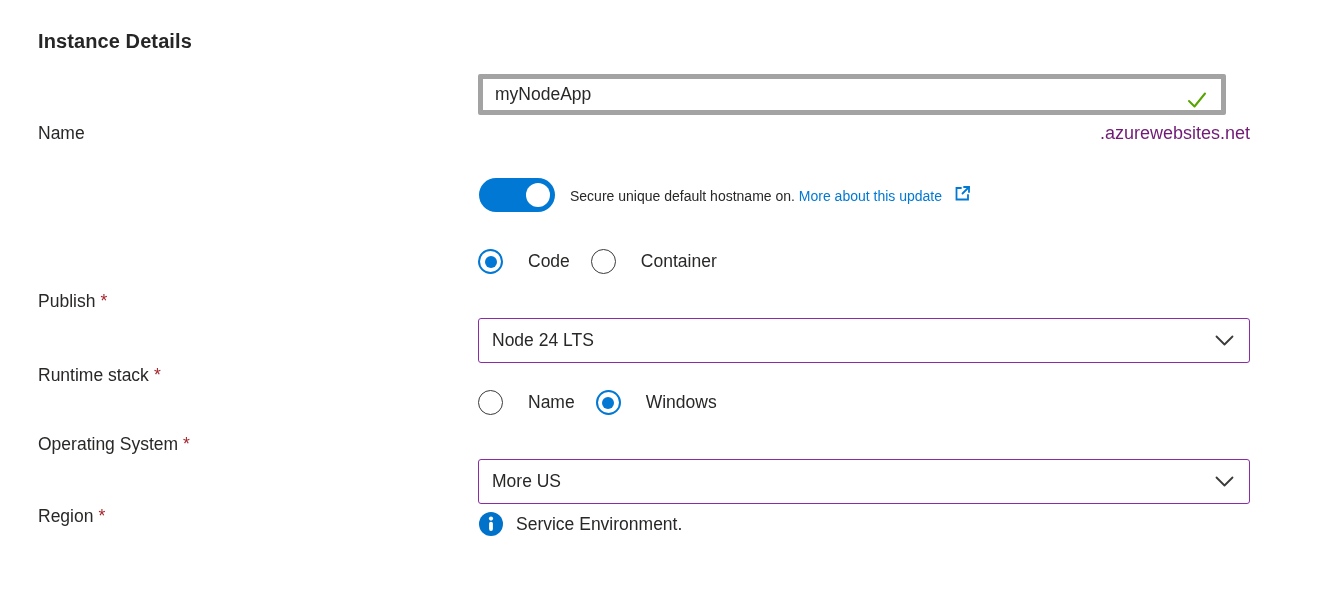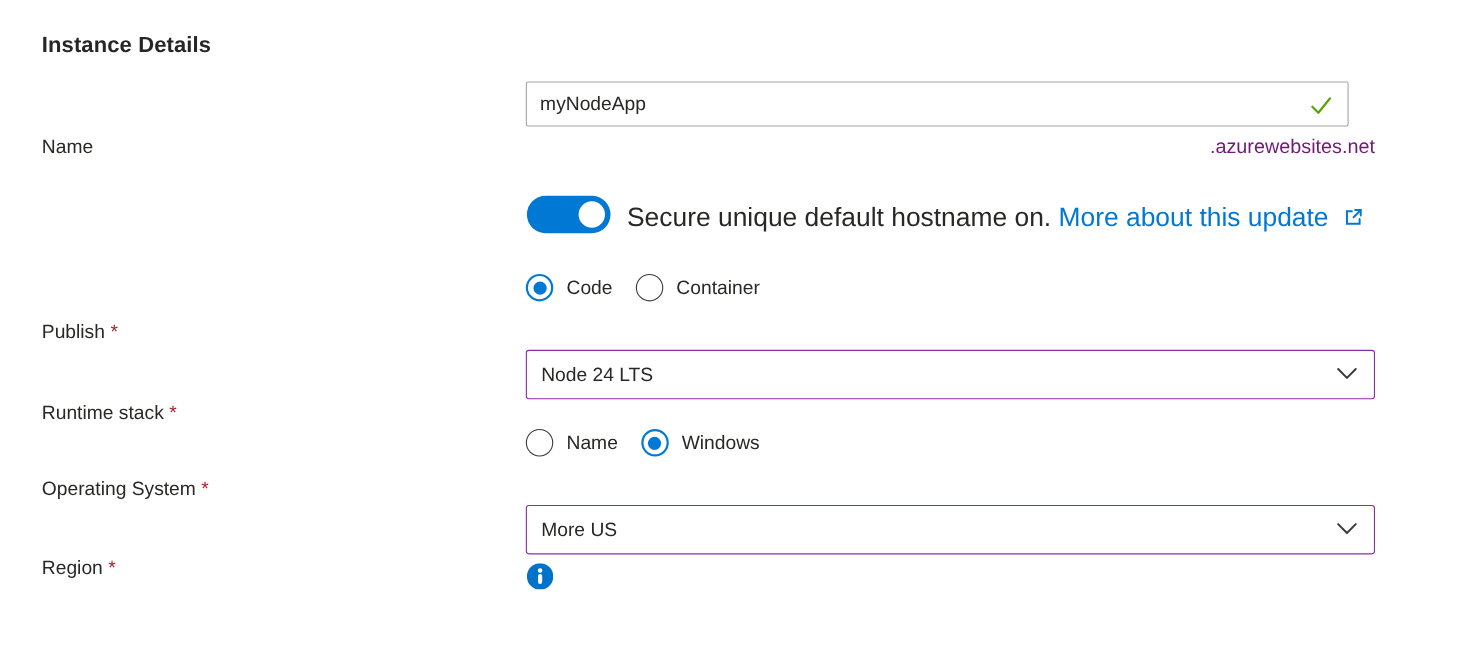--- a/index.html
+++ b/index.html
@@ -23,21 +23,21 @@
     left: 38px;
     font-size: 17.5px; color: #292827;
     white-space: nowrap;
     margin-top: 39px;
   }
   .req { color: #a4262c; margin-left: 5px; font-size: 17.5px; }
 
   
   .text-input {
     left: 478px; top: 74px; width: 748px; height: 41px;
-    border: 1px solid #a3a3a3; border-radius: 2px;
+    border: 5px solid #a3a3a3; border-radius: 2px;
     background: #fff;
   }
   .text-input input {
     width: 100%; height: 100%;
     border: none; outline: none; background: transparent;
     font-family: "Liberation Sans", sans-serif;
     font-size: 17.5px; color: #292827;
     padding: 0 44px 0 12px;
   }
   .check-icon { position: absolute; right: 12px; top: 9px; width: 24px; height: 24px; }
@@ -51,40 +51,40 @@
   .toggle {
     left: 479px; top: 178px; width: 76px; height: 34px;
     background: #0078d4; border-radius: 17px; cursor: pointer;
   }
   .toggle .knob {
     position: absolute; top: 5px; right: 5px;
     width: 24px; height: 24px; border-radius: 50%; background: #ffffff;
   }
   .toggle-text {
     left: 570px; top: 184px;
-    font-size: 24px; color: #292827; white-space: nowrap;
+    font-size: 14px; color: #292827; white-space: nowrap;
   }
   .link { color: #0078d4; text-decoration: none; cursor: pointer; }
   .ext-icon { display: inline-block; vertical-align: -2px; margin-left: 7px; }
 
   
   .radio-row { display: flex; align-items: center; }
   .radio-opt { display: flex; align-items: center; margin-right: 21px; cursor: pointer; }
   .radio {
     width: 25px; height: 25px; border-radius: 50%;
     background: #fff; position: relative; flex: 0 0 auto;
   }
   .radio.unsel { border: 1.5px solid #3b3a39; }
   .radio.sel { border: 2px solid #0078d4; }
   .radio.sel::after {
     content: ""; position: absolute;
     left: 50%; top: 50%; transform: translate(-50%, -50%);
     width: 12px; height: 12px; border-radius: 50%; background: #0078d4;
   }
-  .radio-label { margin-left: 12px; font-size: 17.5px; color: #292827; }
+  .radio-label { margin-left: 25px; font-size: 17.5px; color: #292827; }
 
   
   .dropdown {
     left: 478px; width: 772px; height: 45px;
     border: 1.5px solid #8a2da5; border-radius: 3px;
     background: #fff; cursor: pointer;
     display: flex; align-items: center;
   }
   .dropdown .dd-value { font-size: 17.5px; color: #292827; padding-left: 13px; }
   .dropdown .chevron { position: absolute; right: 15px; top: 14px; }
@@ -181,13 +181,14 @@
 </div>
 
 <span class="abs info-icon">
   <svg width="24" height="24" viewBox="0 0 24 24">
     <circle cx="12" cy="12" r="12" fill="#0072c9"></circle>
     <circle cx="12" cy="6.6" r="2.1" fill="#ffffff"></circle>
     <rect x="10.1" y="9.8" width="3.8" height="9.2" rx="1.9" fill="#ffffff"></rect>
   </svg>
 </span>
 <div class="abs info-text">
+  <div>Service Environment.</div>
 </div>
 
 </body></html>

